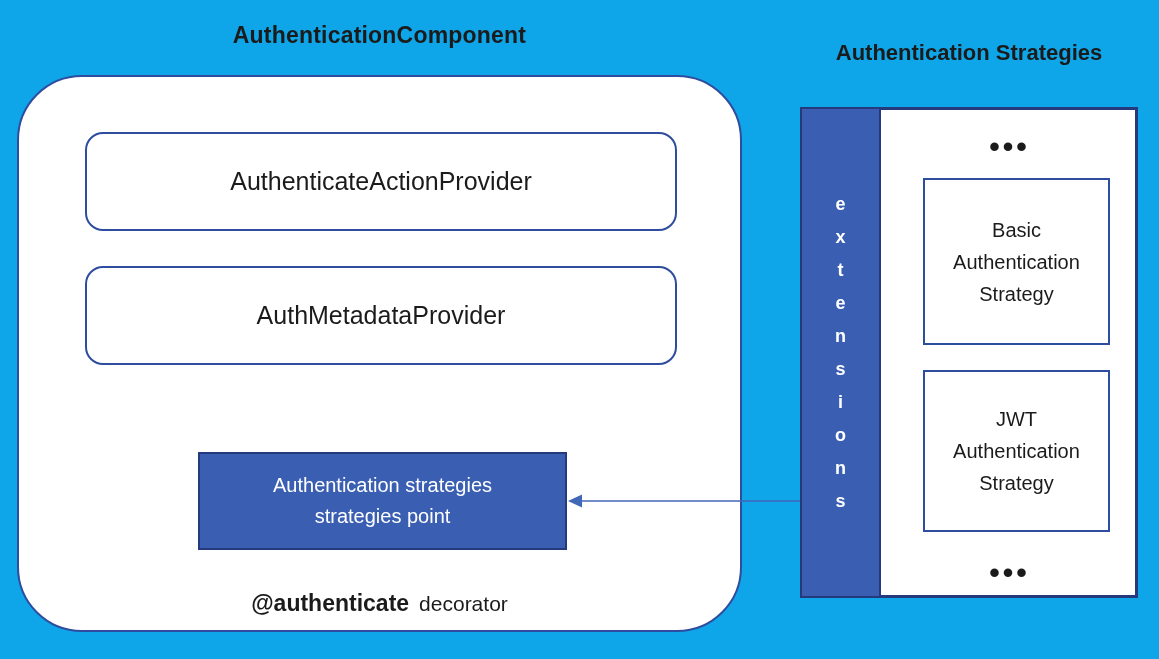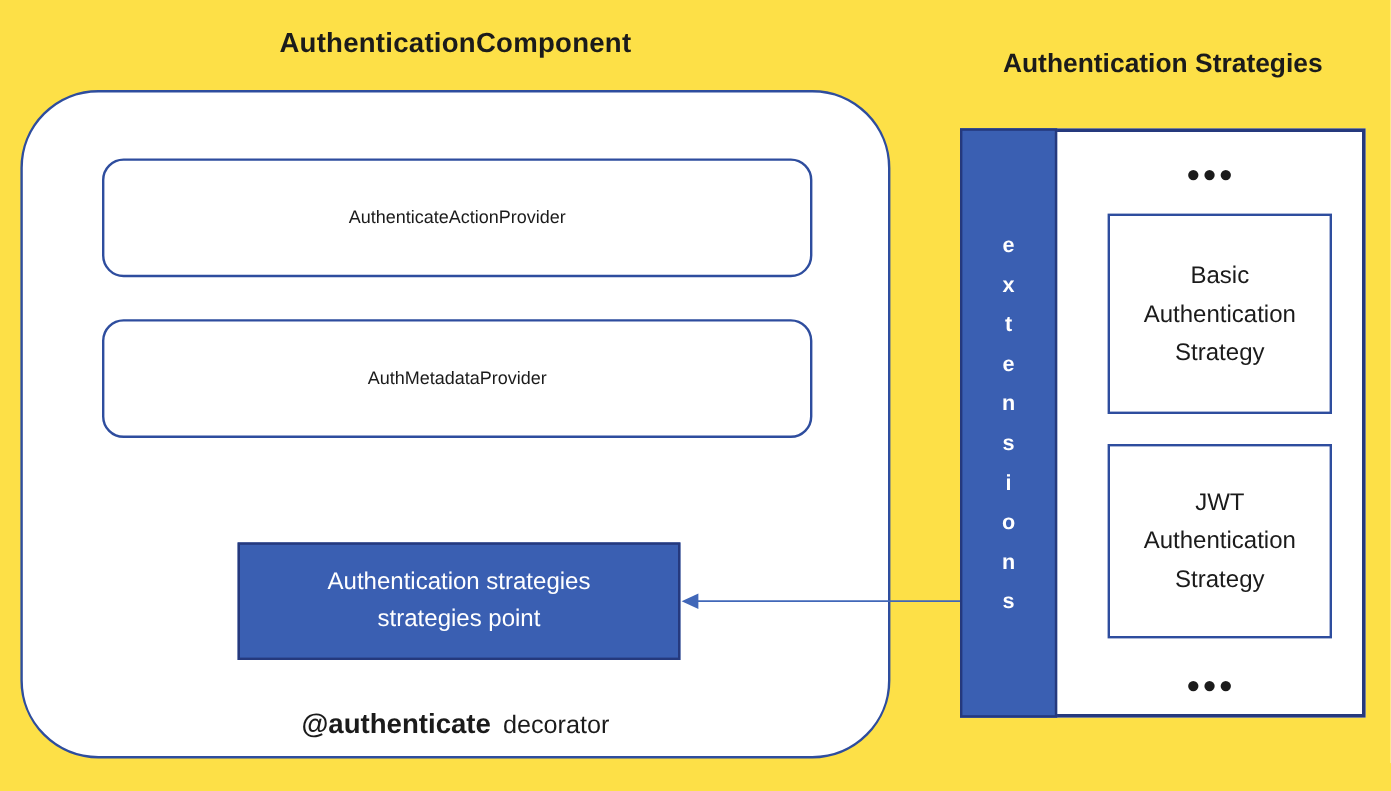--- a/index.html
+++ b/index.html
@@ -5,37 +5,37 @@
   :root{
     --outline:#2e4d9e;
     --outline-dark:#25397d;
     --fill-blue:#3a5fb2;
     --arrow-line:#4167b8;
     --text:#1b1b1b;
   }
   *{box-sizing:border-box;margin:0;padding:0;}
   html,body{background:#fff;}
   .canvas{
-    position:relative;width:1159px;height:659px;background:#fde047;
+    position:relative;width:1159px;height:659px;background:#0ea5e9;
     font-family:"Liberation Sans",sans-serif;color:var(--text);overflow:hidden;
   }
   
   .lp-title{
     position:absolute;left:17px;top:22px;width:725px;text-align:center;
     font-size:23px;font-weight:700;letter-spacing:.2px;
   }
   .outer-rect{
     position:absolute;left:17px;top:75px;width:725px;height:557px;
     border:2px solid var(--outline);border-radius:65px;background:#fff;z-index:1;
   }
   .provider-box{
     position:absolute;left:85px;width:592px;height:99px;background:#fff;
     border:2px solid var(--outline);border-radius:18px;
     display:flex;align-items:center;justify-content:center;
-    font-size:15px;z-index:2;
+    font-size:25px;z-index:2;
   }
   .provider-1{top:132px;}
   .provider-2{top:266px;text-align:center;}
   .provider-3{top:368px;}
   .ext-point{
     position:absolute;left:198px;top:452px;width:369px;height:98px;
     background:var(--fill-blue);border:2px solid var(--outline-dark);
     color:#ffffff;display:flex;flex-direction:column;align-items:center;justify-content:center;
     font-size:20px;font-weight:500;line-height:31px;z-index:3;text-align:center;
   }

